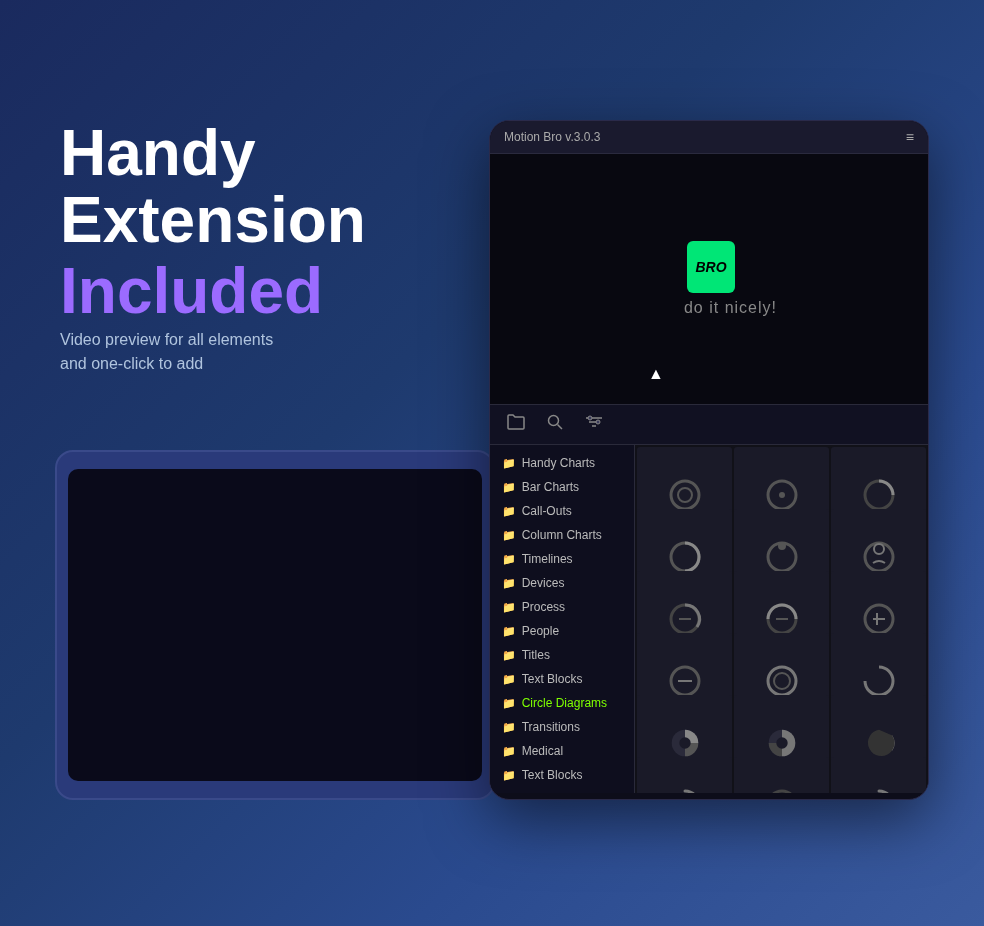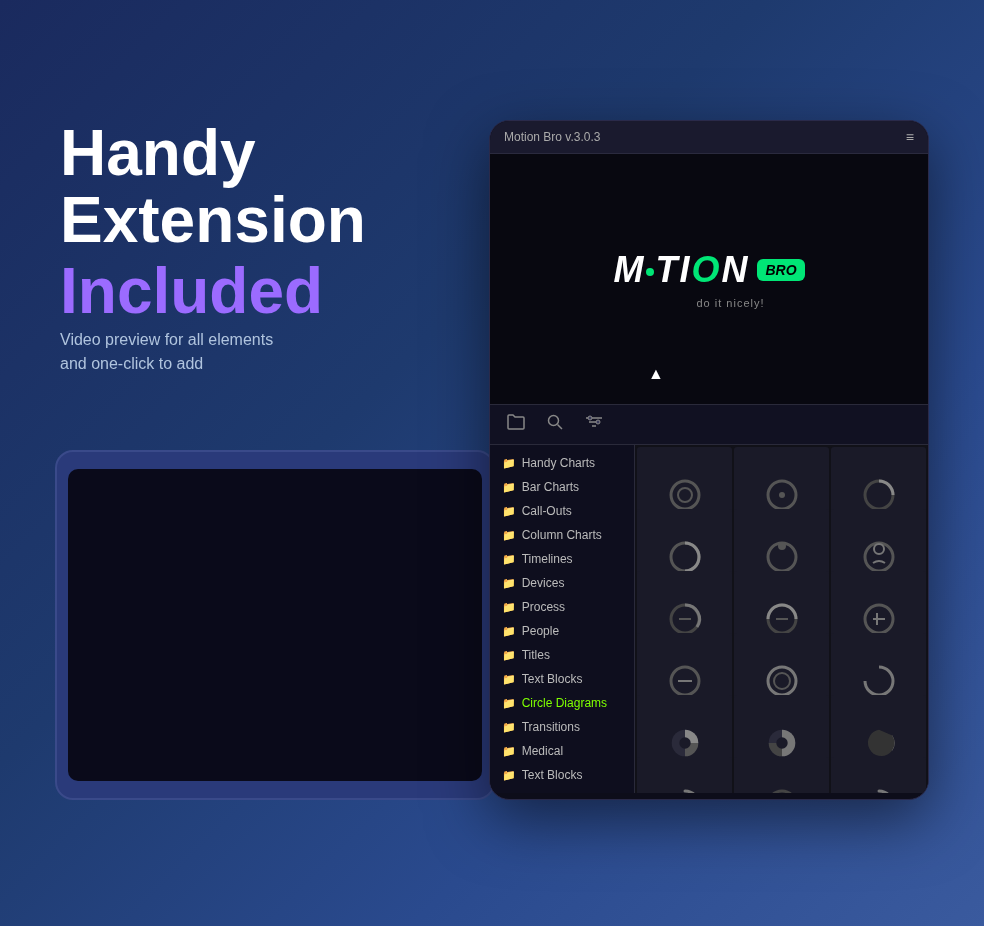--- a/index.html
+++ b/index.html
@@ -136,29 +136,29 @@
       color: white;
       letter-spacing: 2px;
       font-style: italic;
     }
 
     .logo-bro-badge {
       background: #00e676;
       color: #000;
       font-size: 14px;
       font-weight: 900;
-      padding: 3px 8px;
+      padding: 18px 8px;
       border-radius: 6px;
       margin-left: 4px;
       font-style: italic;
     }
 
     .logo-tagline {
       color: #888;
-      font-size: 11px;
+      font-size: 16px;
       margin-top: 6px;
       letter-spacing: 1px;
       margin-left: 43px;
     }
 
     
     .panel-toolbar {
       background: #111122;
       padding: 8px 16px;
       display: flex;
@@ -291,23 +291,20 @@
   <div class="extension-panel">
 
     <div class="panel-titlebar">
       <span class="panel-title-text">Motion Bro v.3.0.3</span>
       <span class="panel-menu-icon">≡</span>
     </div>
 
     <div class="preview-area">
       <div class="motion-bro-logo">
         <div class="logo-text">
-          <span class="logo-motion">
-            M<span class="motion-letter-dot"></span>TI<span style="color:#00e676;">O</span>N
-          </span>
           <span class="logo-bro-badge">BRO</span>
         </div>
         <div class="logo-tagline">do it nicely!</div>
       </div>
     </div>
 
     <div class="panel-toolbar">
       <span class="toolbar-icon">
         <svg width="20" height="18" viewBox="0 0 20 18" fill="none">
           <path d="M2 3C2 2.4 2.4 2 3 2H7L9 4H17C17.6 4 18 4.4 18 5V15C18 15.6 17.6 16 17 16H3C2.4 16 2 15.6 2 15V3Z" stroke="#888" stroke-width="1.5" fill="none"></path>

